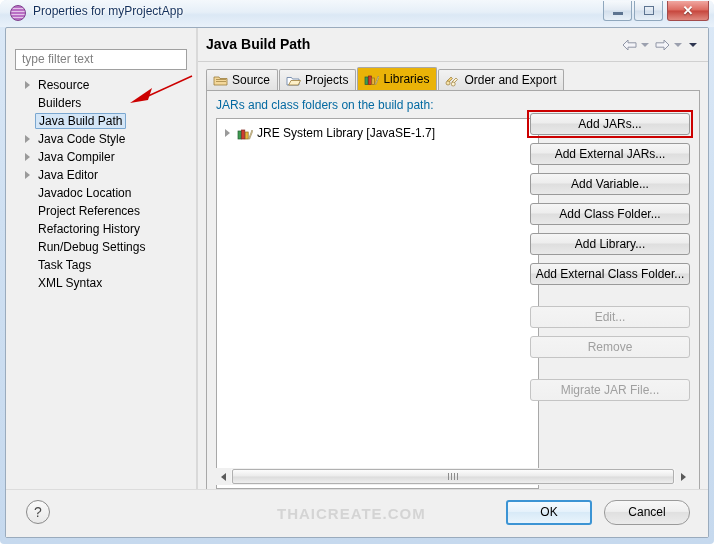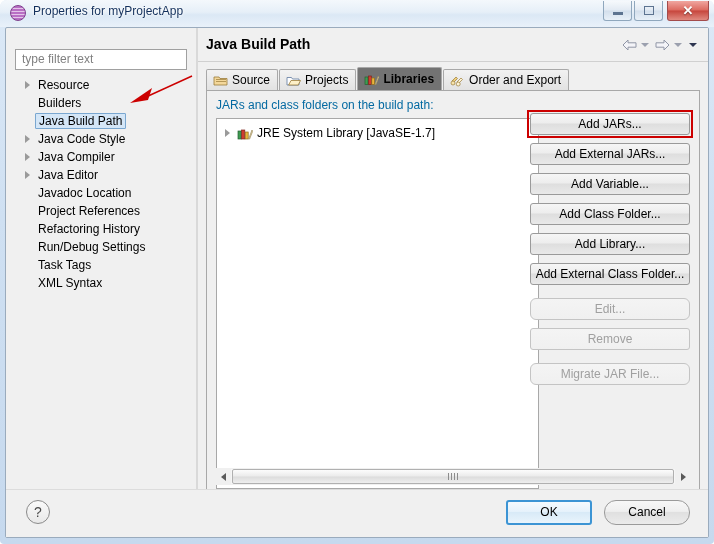--- a/index.html
+++ b/index.html
@@ -158,23 +158,23 @@
     font-size: 12px; color: #000000;
     border: 1px solid #a8a8a8;
     border-bottom: none;
     background: linear-gradient(180deg,#f2f2f2 0%,#e2e2e2 100%);
     border-radius: 2px 2px 0 0;
     margin-right: 1px;
     white-space: nowrap;
   }
   .tab.active {
     height: 23px;
-    background: #737373;
+    background: #eab308;
     border-color: #a8a8a8;
-    position: relative; z-index: 3; font-weight: bold;
+    position: relative; z-index: 3;
   }
 
   
   #tabbody {
     position: absolute; left: 8px; top: 62px; right: 8px; bottom: 37px;
     background: #f0f0f0;
     border: 1px solid #a8a8a8;
   }
   #jars-label {
     position: absolute; left: 9px; top: 7px;
@@ -216,21 +216,21 @@
     border: 1px solid #9a9a9a;
     border-radius: 3px;
     white-space: nowrap;
     overflow: hidden;
   }
   .btn.disabled {
     color: #a0a0a0;
     background: linear-gradient(180deg,#f4f4f4 0%,#f0f0f0 100%);
     border-color: #c4c4c4;
   }
-  .btn.gap-top { margin-top: 13px; border-radius: 6px; }
+  .btn.gap-top { margin-top: 21px; }
   #addjars-wrap {
     position: relative;
     width: 178px;
     margin-bottom: 8px;
   }
   #addjars-wrap .btn { margin-bottom: 0; }
   #addjars-highlight {
     position: absolute; left: -3px; top: -3px;
     width: 166px; height: 28px;
     border: 2px solid #cc0000;
@@ -467,14 +467,15 @@
       <div class="dlg-btn" id="btn-cancel">Cancel</div>
     </div>
 
   </div>
 
   <svg id="red-arrow" viewBox="0 0 78 34">
     <line x1="74" y1="3" x2="28" y2="24" stroke="#cc0000" stroke-width="1.4"></line>
     <path d="M12 30 L34 15 L30 27 Z" fill="#cc0000"></path>
   </svg>
 
+  <div id="watermark">THAICREATE.COM</div>
 
 </div>
 
 </body></html>

